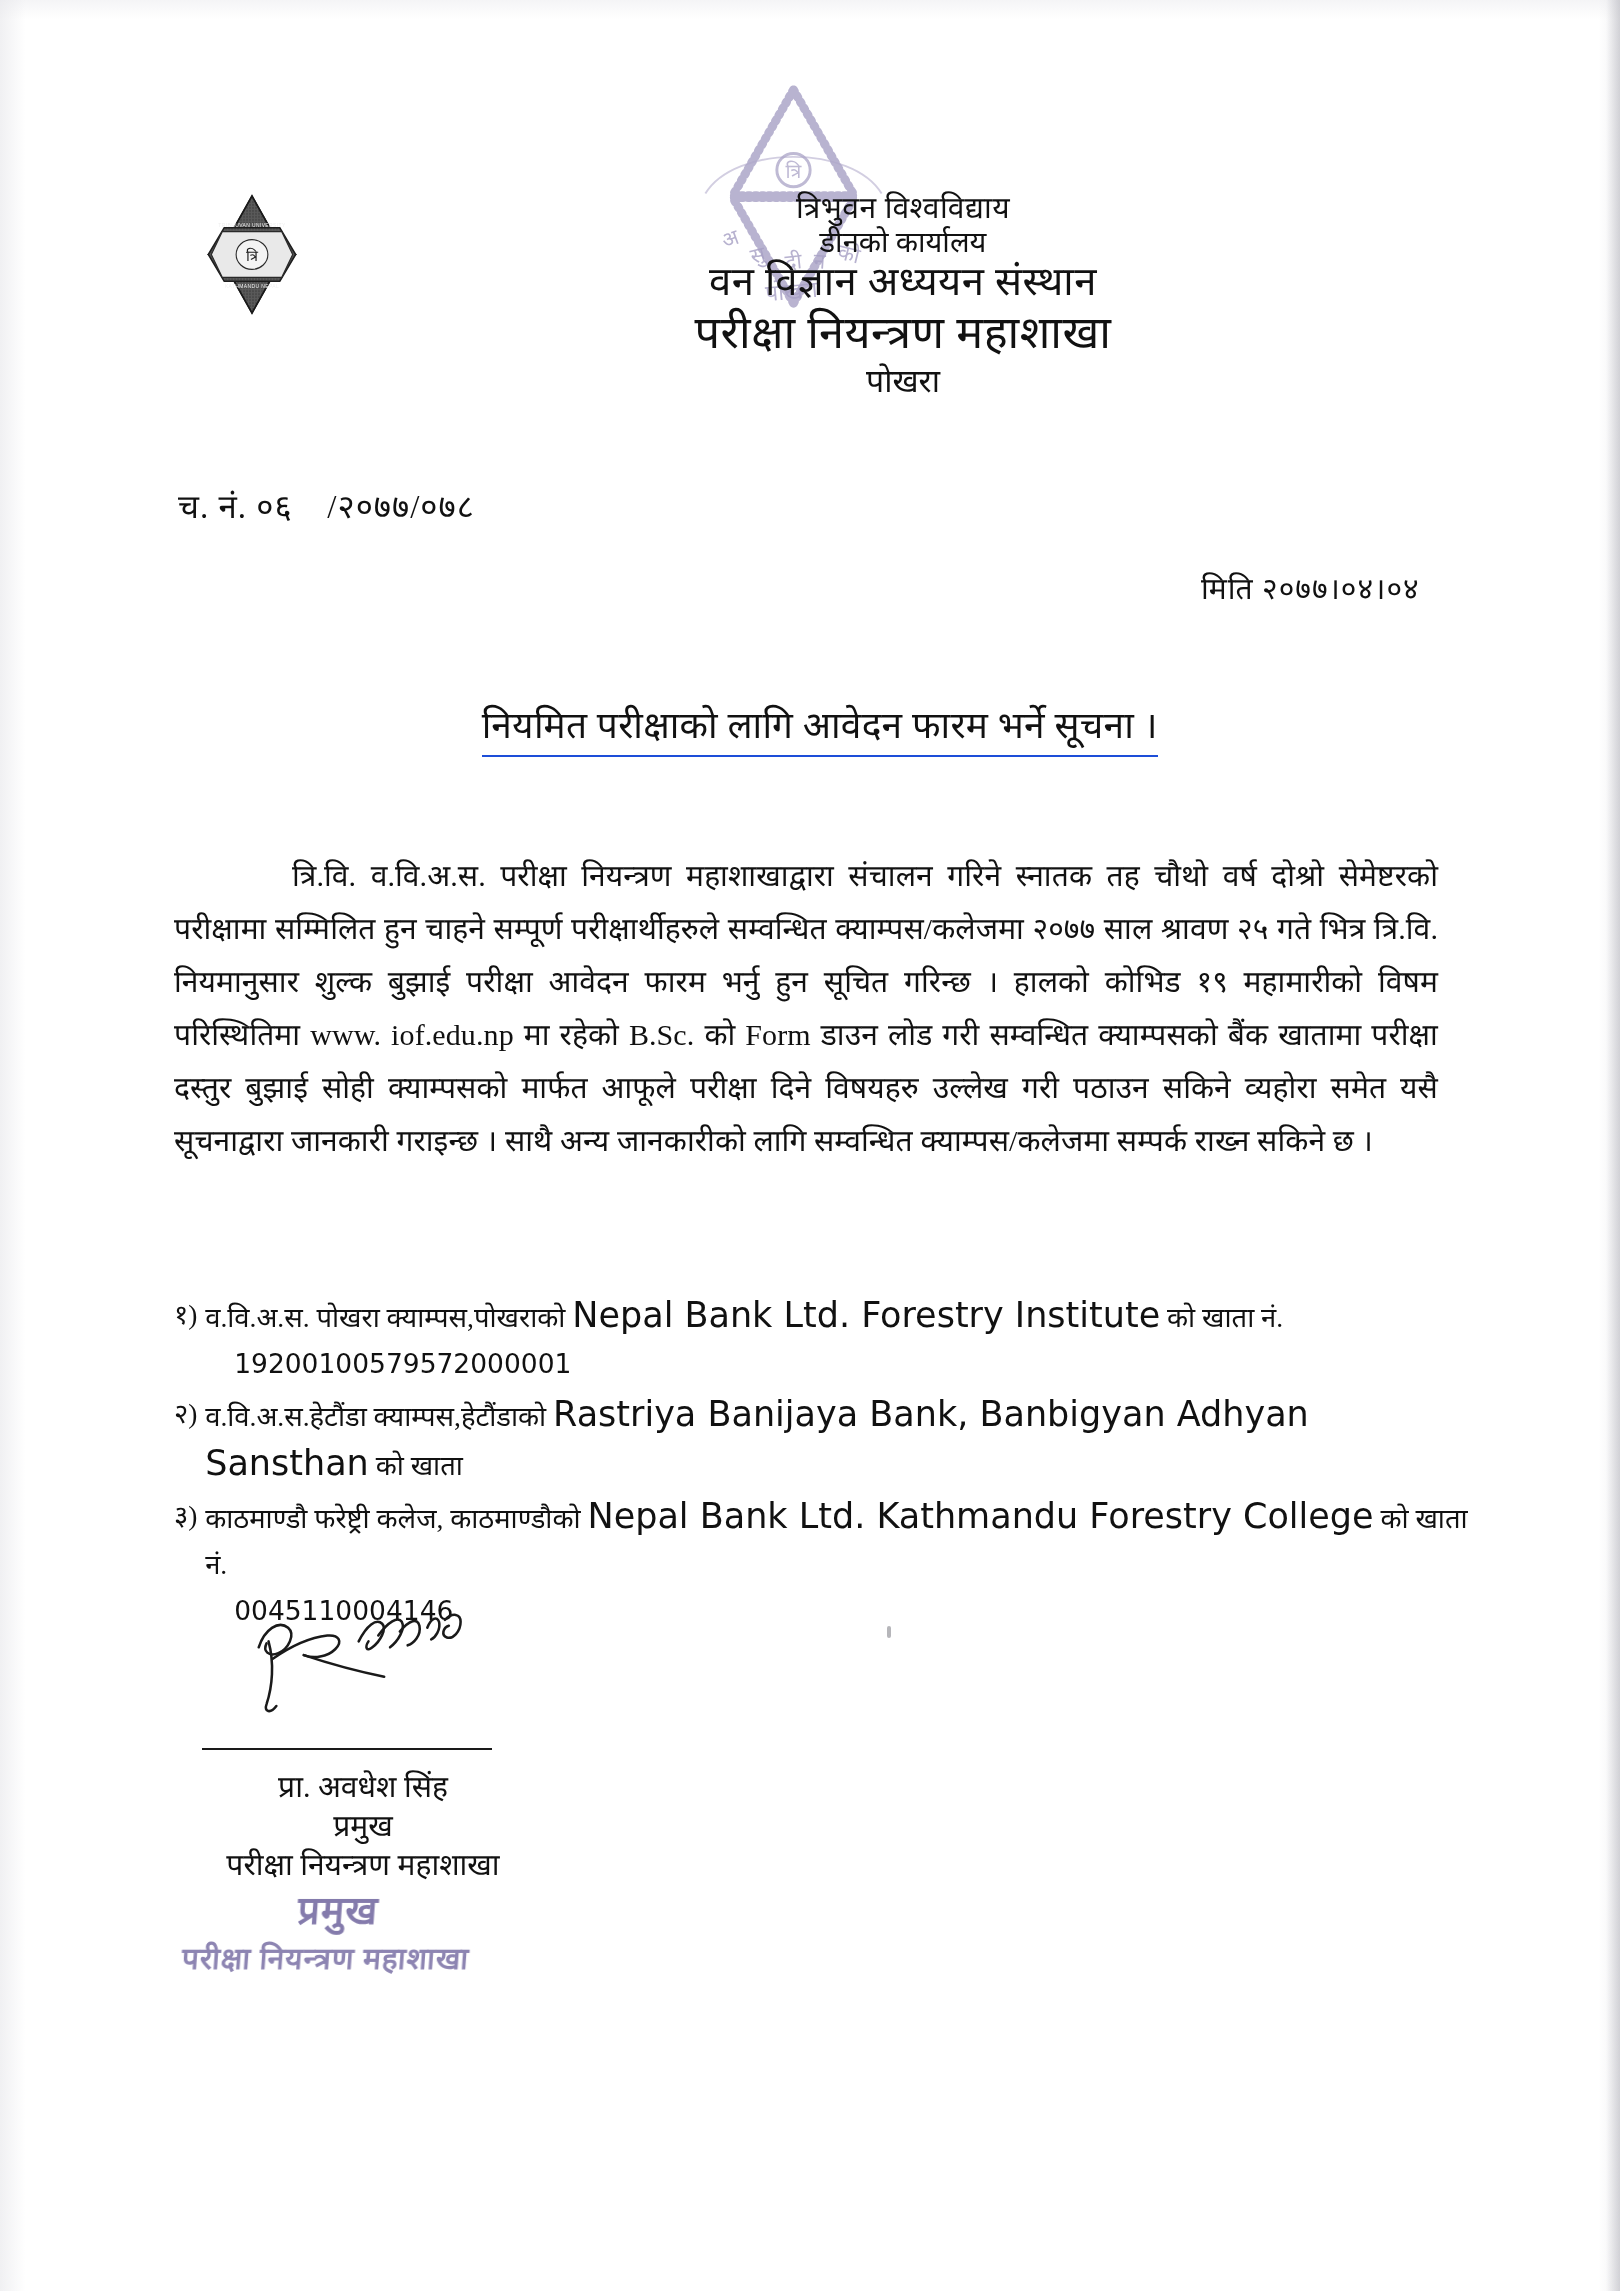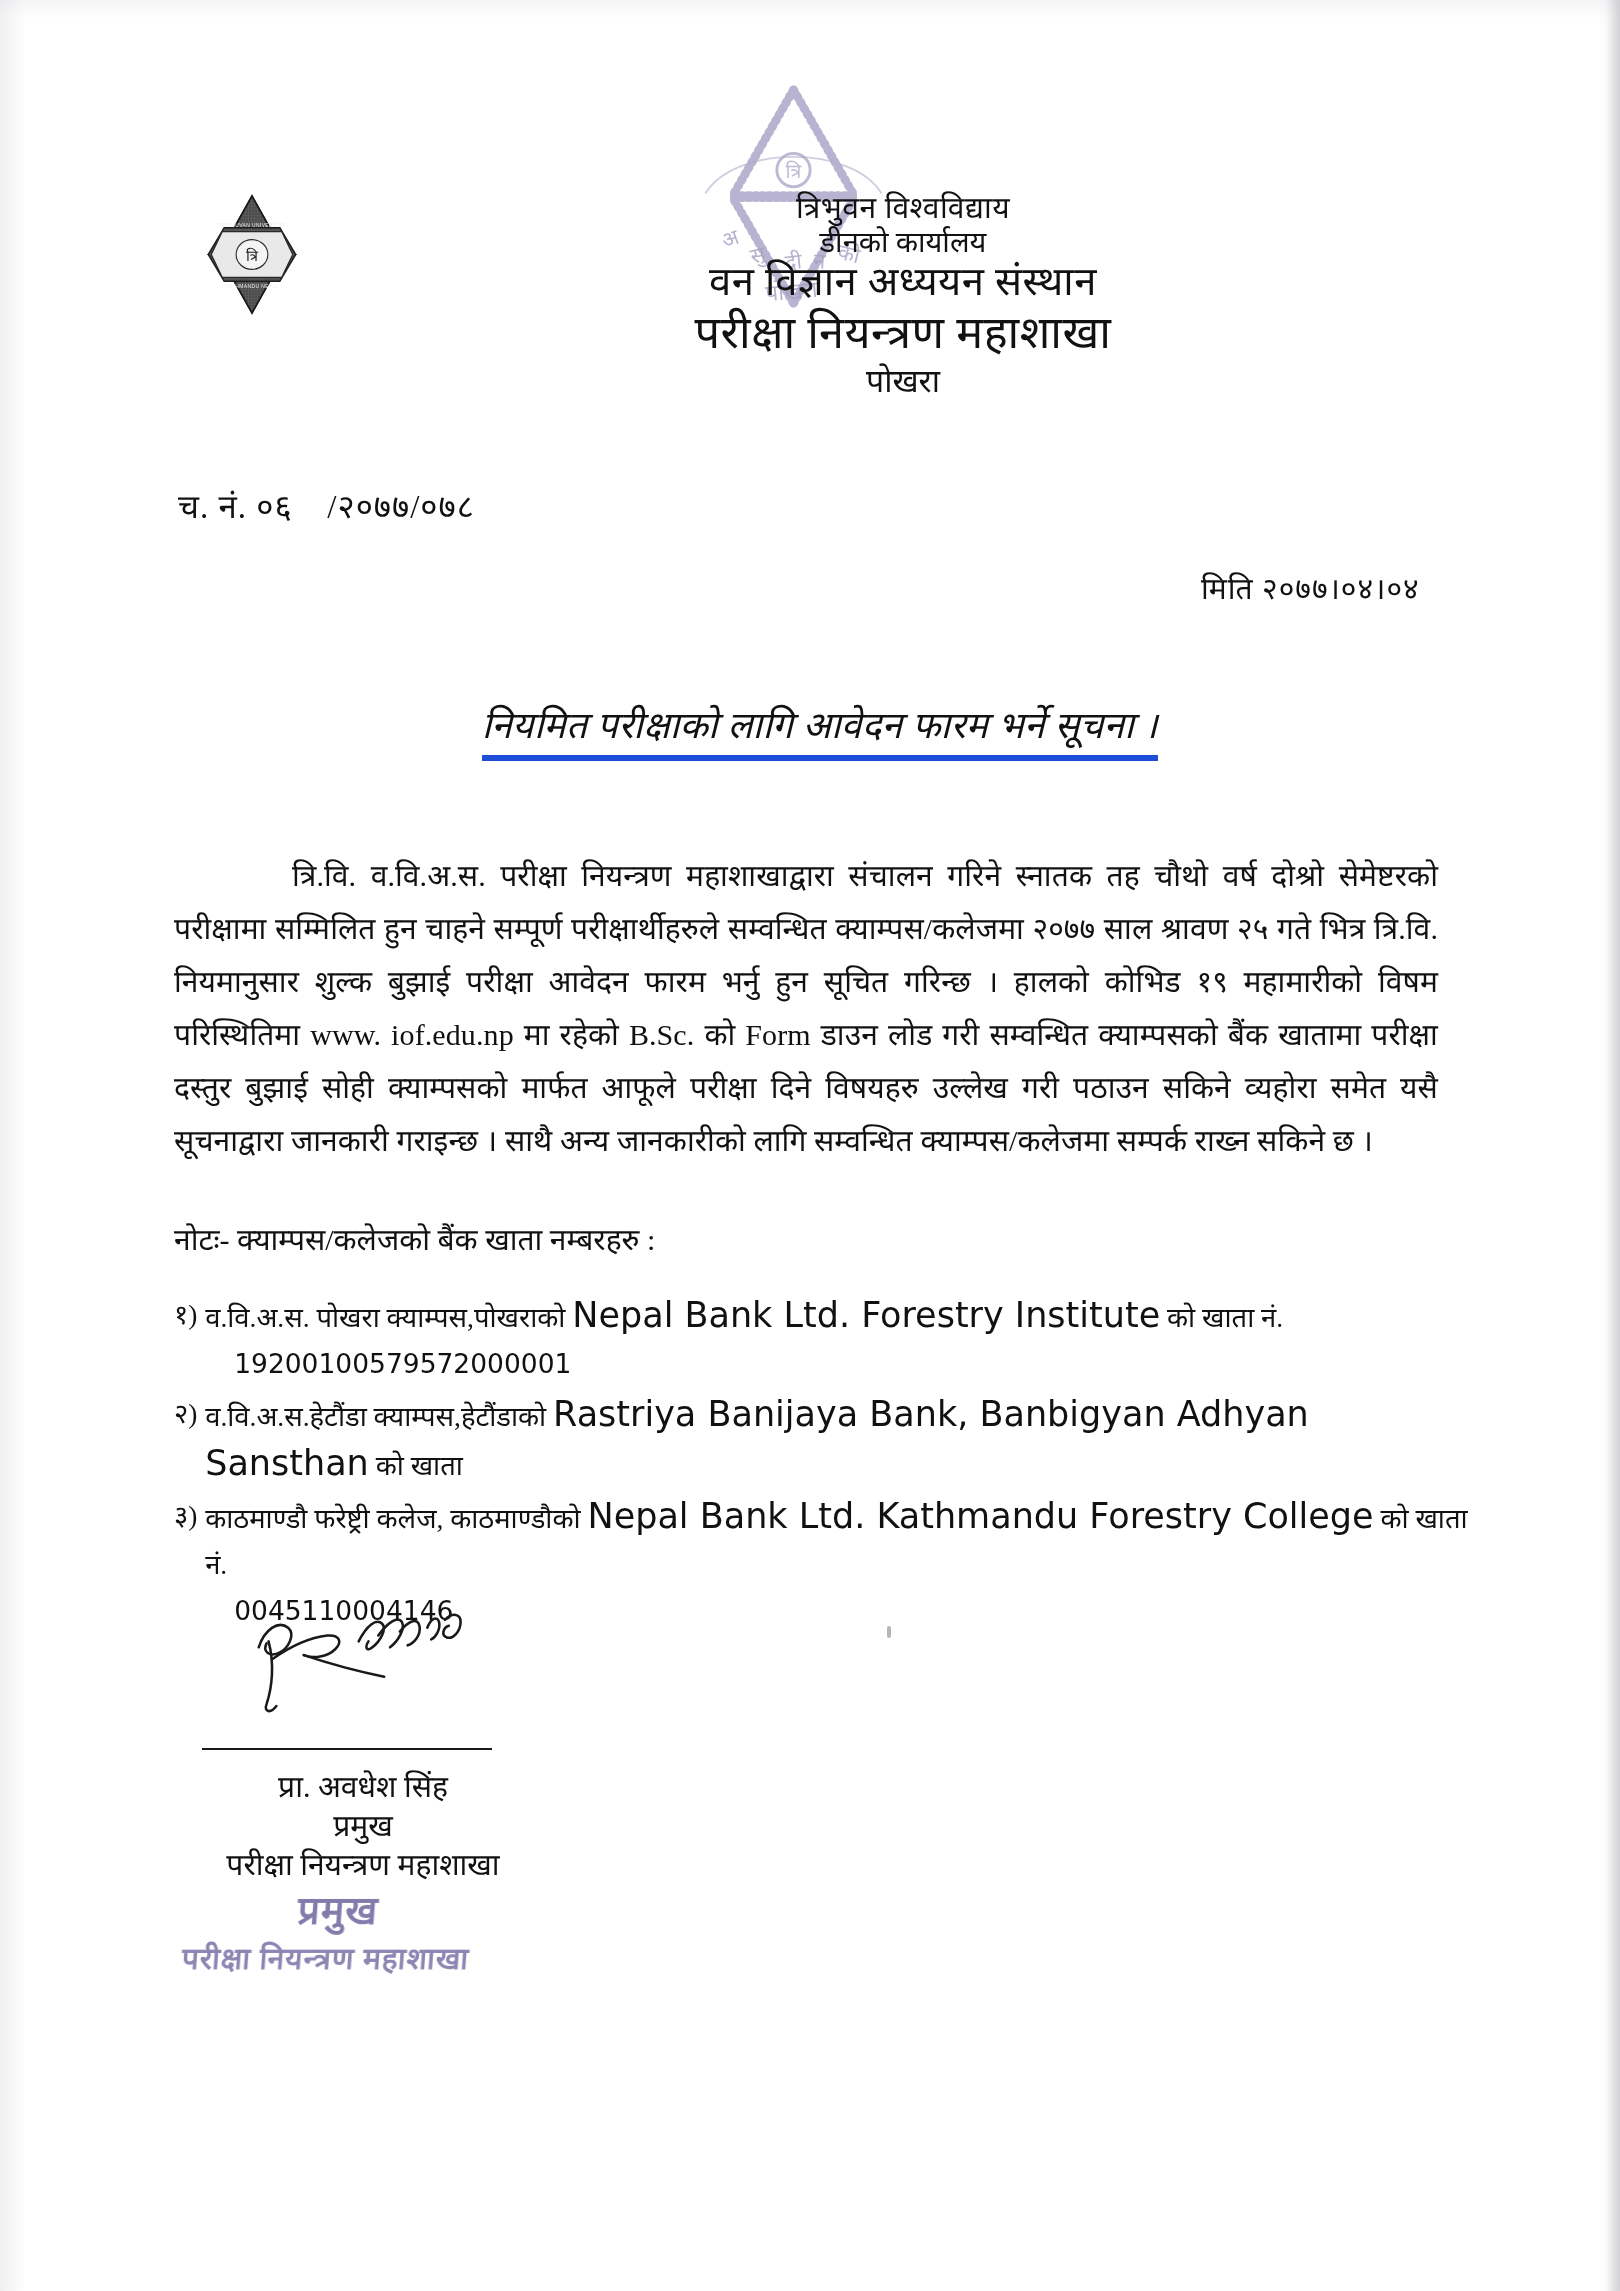--- a/index.html
+++ b/index.html
@@ -98,25 +98,24 @@
     position: absolute;
     left: 0;
     top: 698px;
     width: 1620px;
     text-align: center;
     padding-left: 19.6px;
     box-sizing: border-box;
   }
   .doc-title span {
     font-size: 37px;
-    border-bottom: 6px solid #1d4ed8;
+    border-bottom: 2px solid #1d4ed8;
     padding-bottom: 5.9px;
     display: inline-block;
     letter-spacing: 0.3px;
-    font-style: italic;
   }
 
   
   .body-para {
     position: absolute;
     left: 174px;
     top: 849px;
     width: 1264px;
     font-size: 30px;
     line-height: 53px;
@@ -325,21 +324,20 @@
     <span>मिति</span>
     <span>२०७७।०४।०४</span>
   </div>
 
   <div class="doc-title">
     <span>नियमित परीक्षाको लागि आवेदन फारम भर्ने सूचना ।</span>
   </div>
 
   <div class="body-para">त्रि.वि. व.वि.अ.स. परीक्षा नियन्त्रण महाशाखाद्वारा संचालन गरिने स्नातक तह चौथो वर्ष दोश्रो सेमेष्टरको परीक्षामा सम्मिलित हुन चाहने सम्पूर्ण परीक्षार्थीहरुले सम्वन्धित क्याम्पस/कलेजमा २०७७ साल श्रावण २५ गते भित्र त्रि.वि. नियमानुसार शुल्क बुझाई परीक्षा आवेदन फारम भर्नु हुन सूचित गरिन्छ । हालको कोभिड १९ महामारीको विषम परिस्थितिमा www. iof.edu.np मा रहेको B.Sc. को Form डाउन लोड गरी सम्वन्धित क्याम्पसको बैंक खातामा परीक्षा दस्तुर बुझाई सोही क्याम्पसको मार्फत आफूले परीक्षा दिने विषयहरु उल्लेख गरी पठाउन सकिने व्यहोरा समेत यसै सूचनाद्वारा जानकारी गराइन्छ । साथै अन्य जानकारीको लागि सम्वन्धित क्याम्पस/कलेजमा सम्पर्क राख्न सकिने छ ।</div>
 
-  <div class="note-head">नोटः- क्याम्पस/कलेजको  बैंक खाता नम्बरहरु :</div>
 
   <div class="bank-list">
 
     <div class="bank-item">
       <div class="bank-marker">१)</div>
       <div class="bank-body">
         <span class="np">व.वि.अ.स. पोखरा क्याम्पस,पोखराको</span>
         <span class="en">Nepal Bank  Ltd. Forestry Institute</span>
         <span class="np">को खाता नं.</span>
         <span class="bank-acct">19200100579572000001</span>

